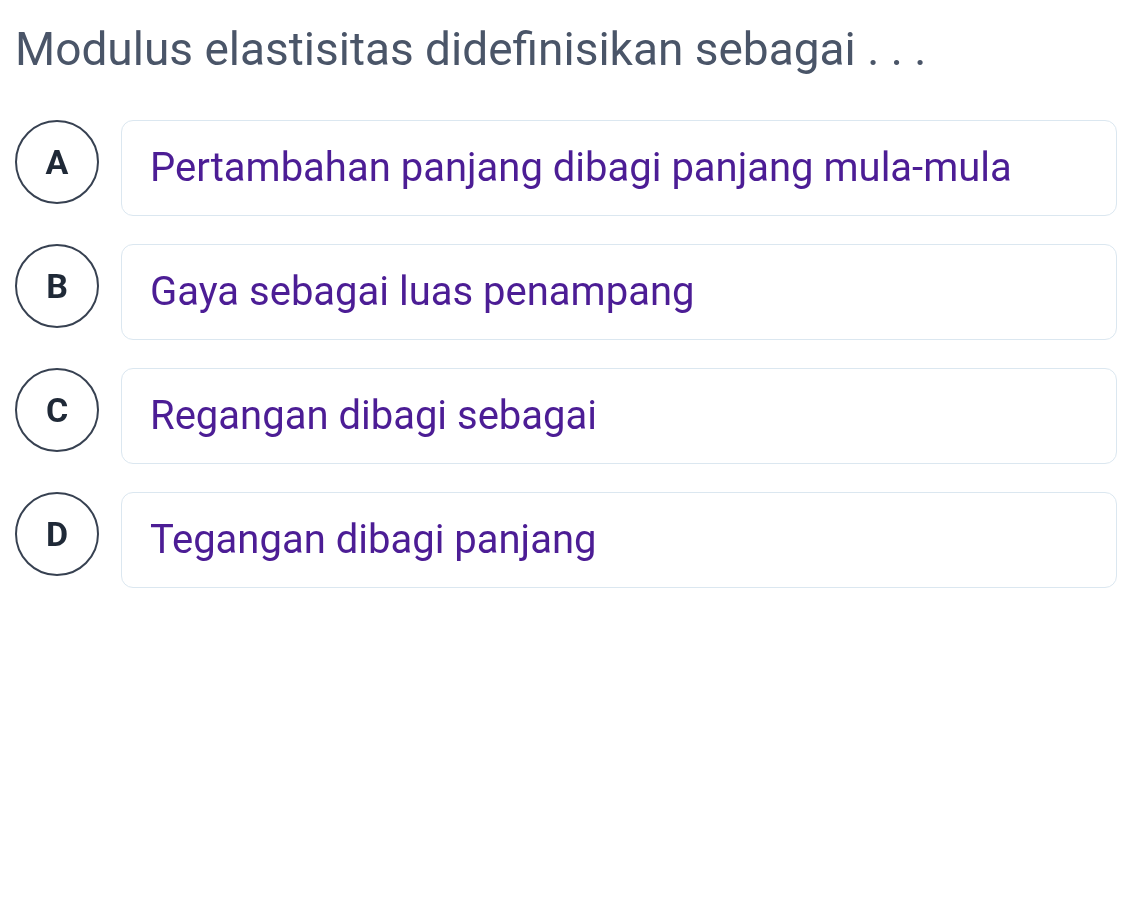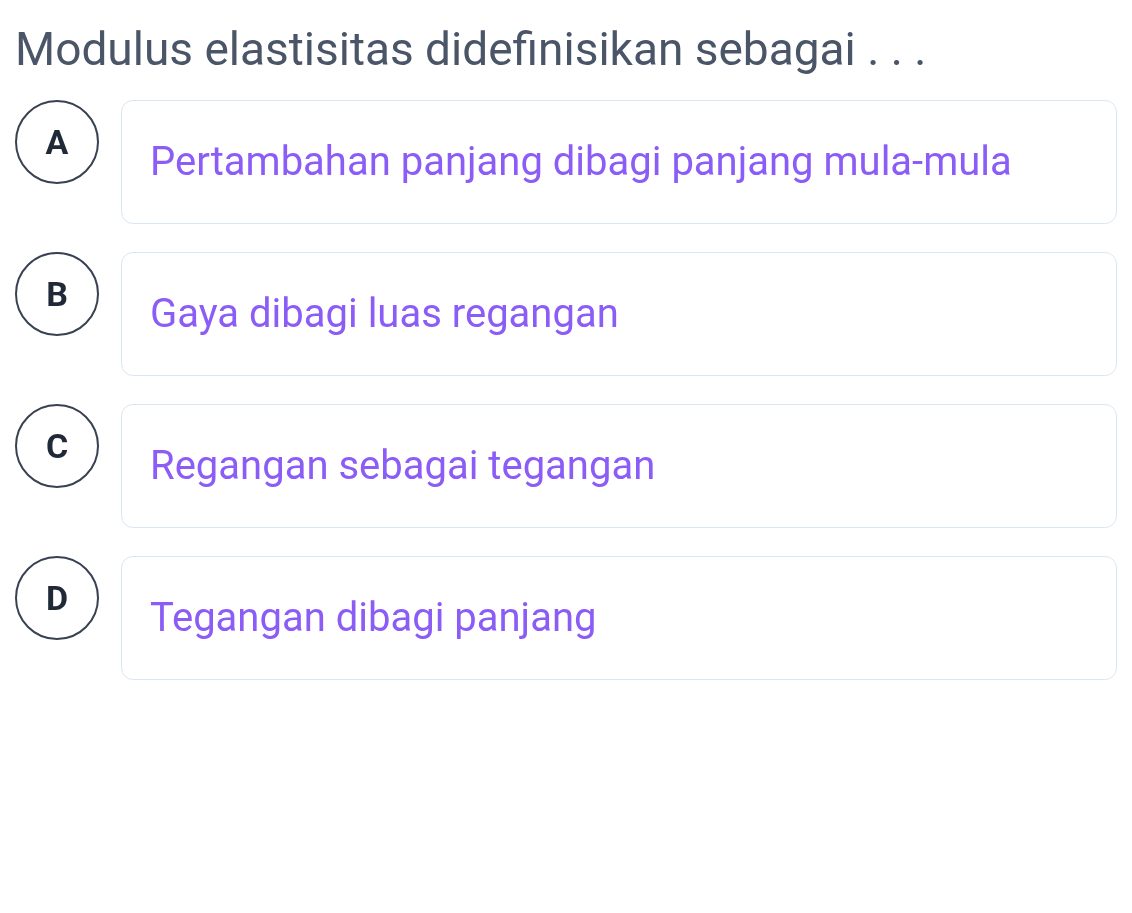--- a/index.html
+++ b/index.html
@@ -10,21 +10,21 @@
   body {
     font-family: -apple-system, BlinkMacSystemFont, 'Segoe UI', Roboto, Helvetica, Arial, sans-serif;
     background: #ffffff;
     padding: 20px 15px;
     width: 1132px;
   }
   .question-text {
     font-size: 46px;
     color: #4a5568;
     font-weight: 400;
-    margin-bottom: 20px;
+    margin-bottom: 40px;
     line-height: 1.3;
   }
   .options-container {
     display: flex;
     flex-direction: column;
     gap: 28px;
   }
   .option-row {
     display: flex;
     align-items: flex-start;
@@ -43,23 +43,23 @@
     font-weight: 700;
     color: #1f2937;
     background: #ffffff;
     cursor: pointer;
     flex-shrink: 0;
   }
   .option-box {
     flex: 1;
     border: 1.5px solid #dbe7f0;
     border-radius: 12px;
-    padding: 32px 28px;
+    padding: 18px 28px;
     font-size: 40px;
-    color: #8b5cf6;
+    color: #4c1d95;
     font-weight: 400;
     line-height: 1.45;
     min-height: 84px;
     display: flex;
     align-items: center;
     cursor: pointer;
     background: #ffffff;
   }
 </style>
 </head>
@@ -69,26 +69,26 @@
 
 <div class="options-container">
 
   <div class="option-row">
     <div class="option-circle">A</div>
     <div class="option-box">Pertambahan panjang dibagi panjang mula-mula</div>
   </div>
 
   <div class="option-row">
     <div class="option-circle">B</div>
-    <div class="option-box">Gaya dibagi luas regangan</div>
+    <div class="option-box">Gaya sebagai luas penampang</div>
   </div>
 
   <div class="option-row">
     <div class="option-circle">C</div>
-    <div class="option-box">Regangan sebagai tegangan</div>
+    <div class="option-box">Regangan dibagi sebagai</div>
   </div>
 
   <div class="option-row">
     <div class="option-circle">D</div>
     <div class="option-box">Tegangan dibagi panjang</div>
   </div>
 
 </div>
 
 </body></html>

